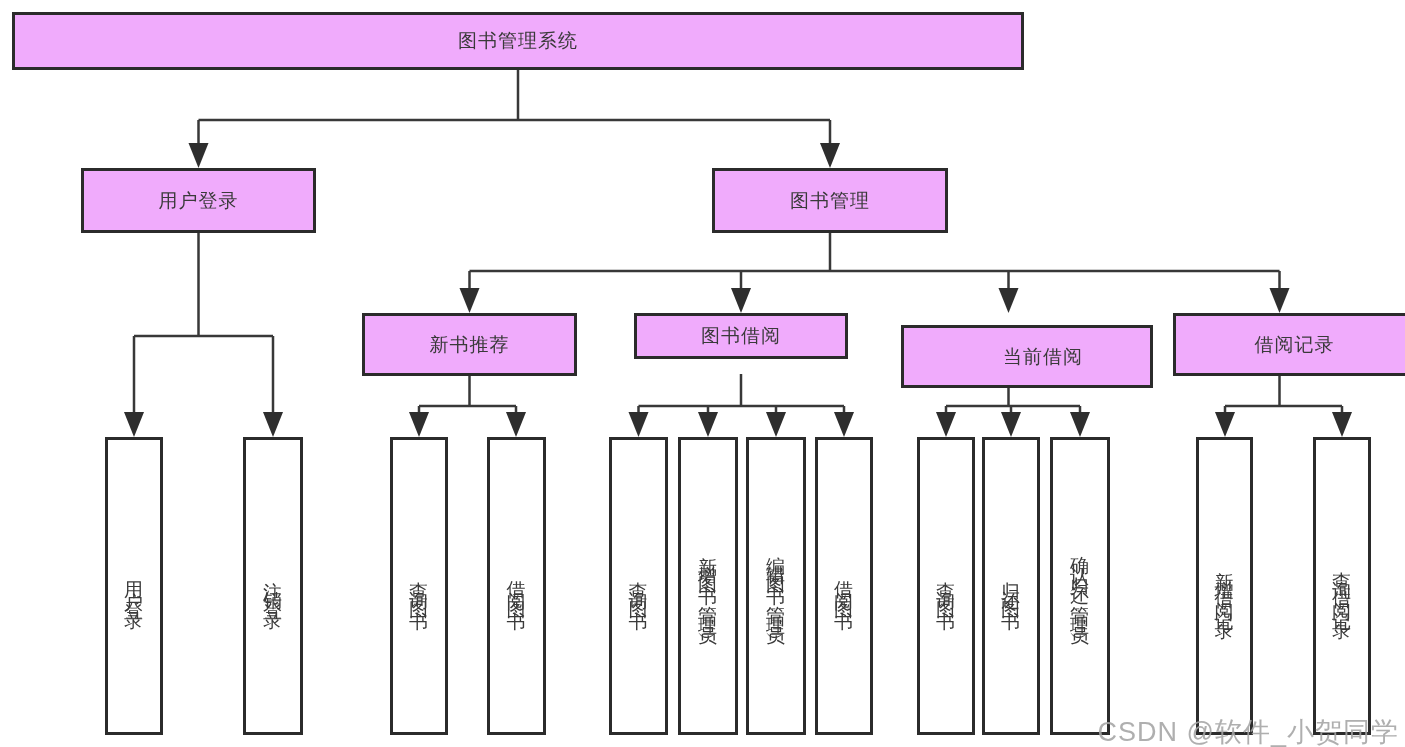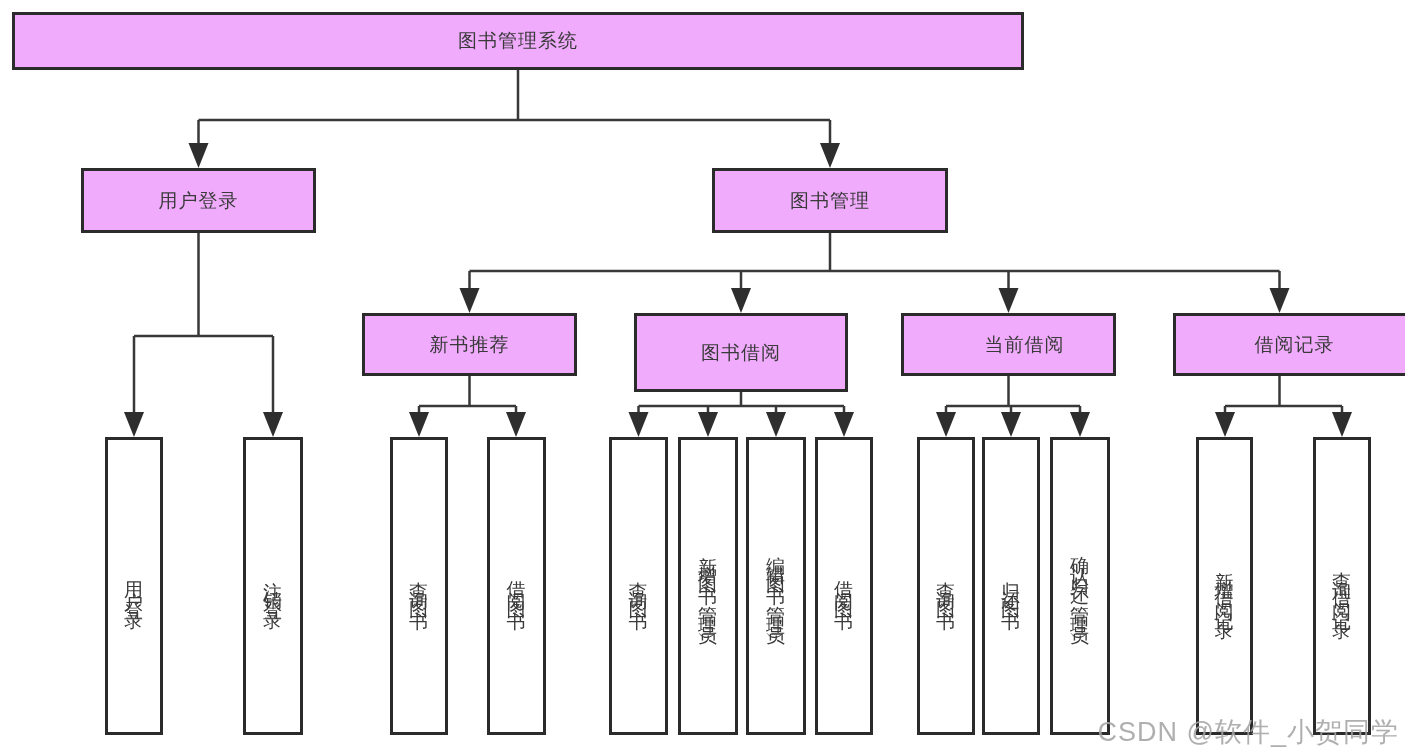--- a/index.html
+++ b/index.html
@@ -112,24 +112,24 @@
   <div class="box" style="left:81px; top:168px; width:235px; height:65px;">
     <span>用户登录</span>
   </div>
   <div class="box" style="left:712px; top:168px; width:236px; height:65px;">
     <span>图书管理</span>
   </div>
 
   <div class="box" style="left:362px; top:313px; width:215px; height:63px;">
     <span>新书推荐</span>
   </div>
-  <div class="box" style="left:634px; top:313px; width:214px; height:79px;text-align:right;">
+  <div class="box" style="left:634px; top:313px; width:214px; height:46px;text-align:right;">
     <span>图书借阅</span>
   </div>
-  <div class="box" style="left:901px; top:313px; width:215px; height:63px;padding-left:32px;">
+  <div class="box" style="left:901px; top:325px; width:252px; height:63px;padding-left:32px;">
     <span>当前借阅</span>
   </div>
   <div class="box" style="left:1173px; top:313px; width:243px; height:63px;">
     <span>借阅记录</span>
   </div>
 
   <div class="leaf" style="left:105px; top:437px; width:58px; height:298px;">
     <span class="vtext">用户登录</span>
   </div>
   <div class="leaf" style="left:243px; top:437px; width:60px; height:298px;">

